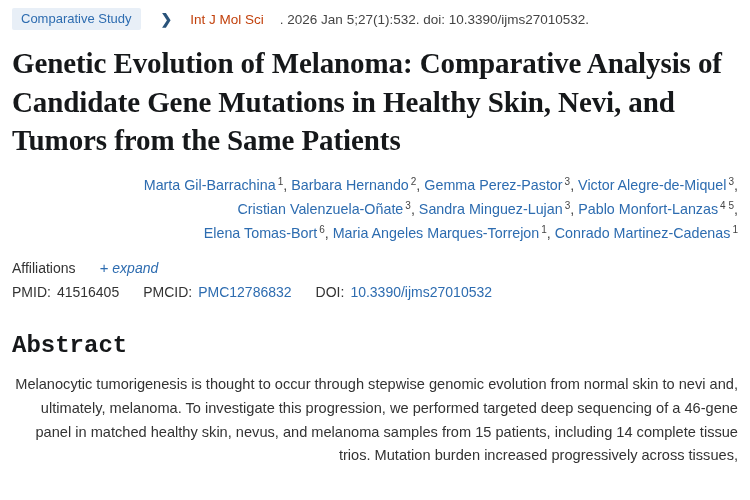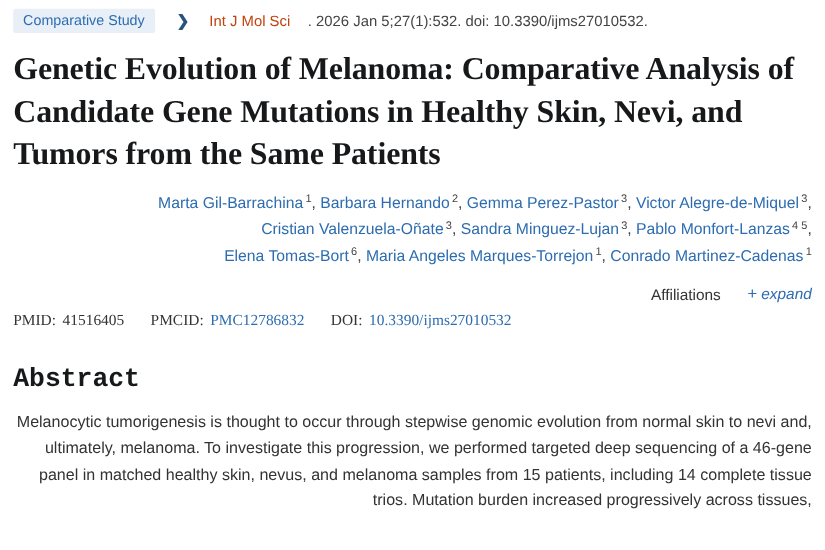--- a/index.html
+++ b/index.html
@@ -88,21 +88,20 @@
     color: #444;
   }
 
   
   .affil-row {
     font-size: 14px;
     color: #333;
     margin: 14px 0 8px 0;
     display: flex;
     align-items: center;
-    justify-content: flex-end;
   }
   .affil-label { color: #333; }
   .expand {
     color: #2d6cb0;
     margin-left: 24px;
     cursor: pointer;
     font-style: italic;
   }
   .plus {
     color: #2d6cb0;
@@ -112,21 +111,20 @@
 
   
   .ids {
     font-size: 14px;
     color: #333;
     margin: 8px 0 0 0;
     display: flex;
     align-items: center;
     gap: 6px;
     flex-wrap: nowrap;
-    font-family: Liberation Serif, serif;
   }
   .ids .lab { color: #333; }
   .ids .val { color: #333; }
   .ids .link { color: #2d6cb0; cursor: pointer; }
   .ids .gap { display: inline-block; width: 12px; }
 
   
   h2.abs-h {
     font-family: Liberation Mono, monospace;
     font-size: 24px;

